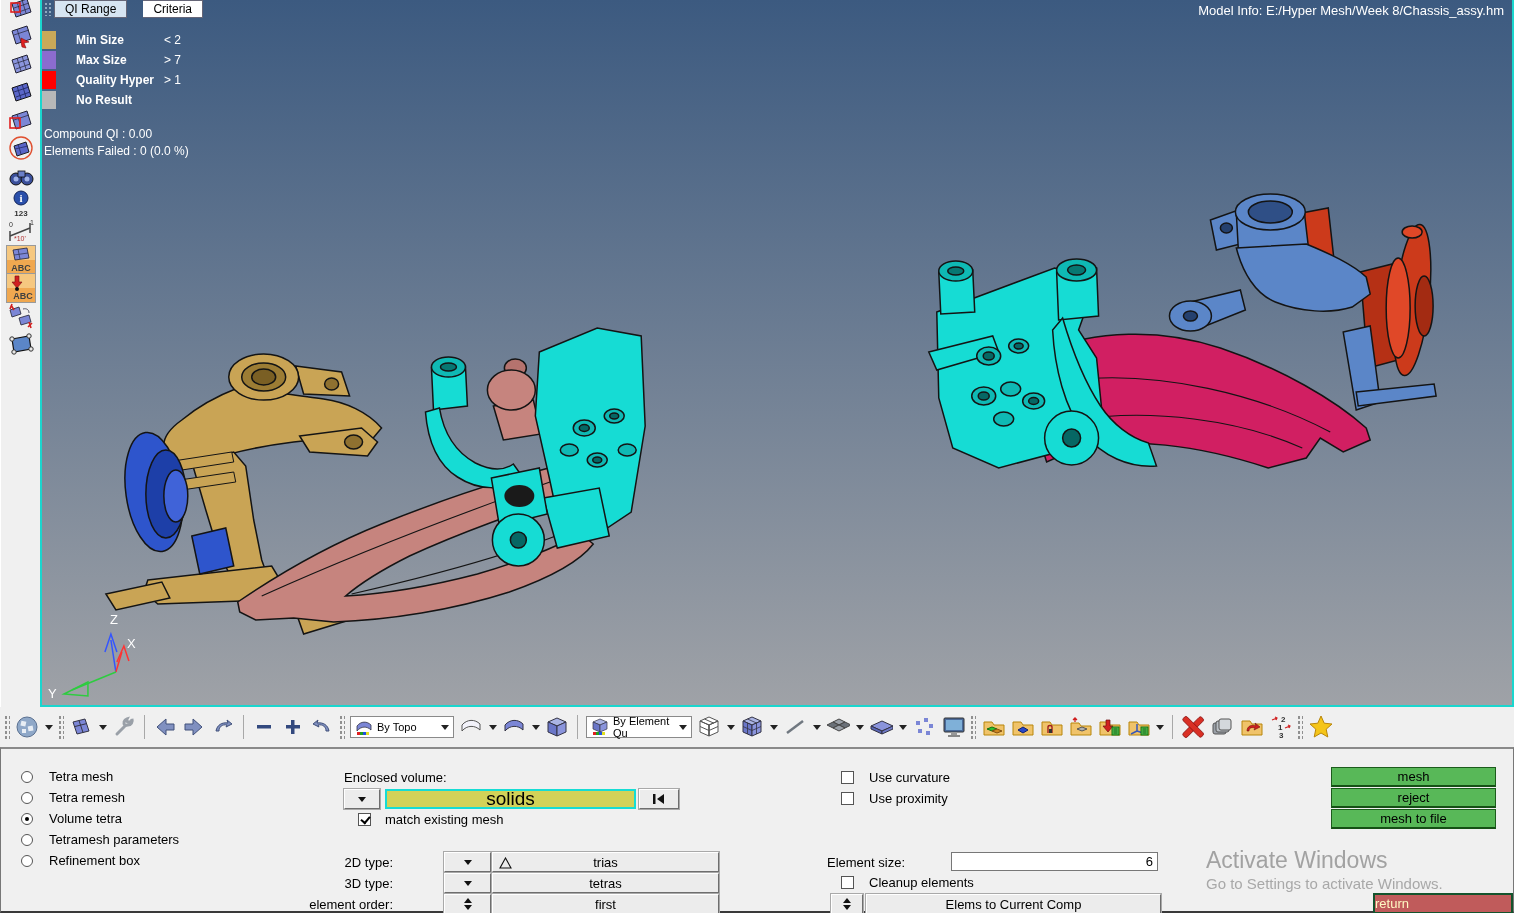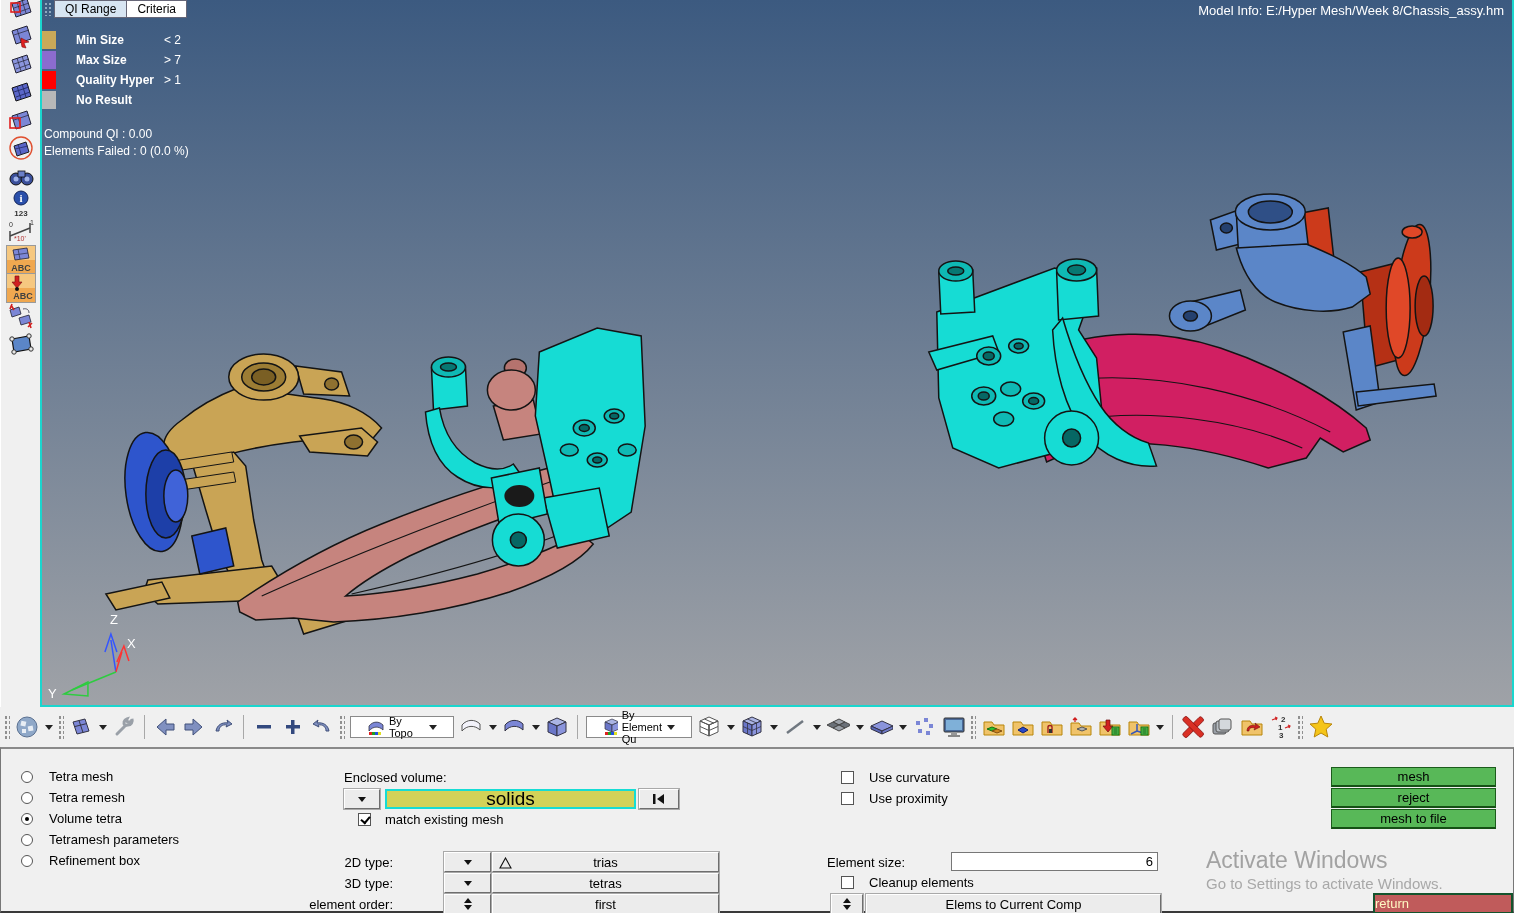--- a/index.html
+++ b/index.html
@@ -23,41 +23,41 @@
   .scene { position:absolute; left:0; top:0; width:100%; height:100%; }
   .model-info { position:absolute; right:8px; top:3px; color:#fff; font-size:13px; }
 
   .qi-tabs { position:absolute; left:0; top:0; height:18px; display:flex; }
   .tab-grip { width:8px; height:14px; margin:2px 2px 0 2px;
               background-image:radial-gradient(#8fa8bf 1px, transparent 1.2px);
               background-size:4px 4px; }
   .qi-tab { height:18px; padding:0 10px; font-size:12px; color:#000;
             display:flex; align-items:center; border:1px solid #667; }
   .qi-tab.first { background:#d7e5f2; }
-  .qi-tab.second { background:#ffffff; border-left:none; }
+  .qi-tab.second { background:#ffffff; border-left:none;margin-left:16px; }
 
   .legend { position:absolute; left:0; top:30px; }
   .leg-row { display:flex; align-items:center; height:20px; }
   .leg-swatch { width:14px; height:18px; border:0; }
   .leg-label { color:#fff; font-size:12px; margin-left:20px; width:88px;font-weight:bold; }
   .leg-val { color:#fff; font-size:12px; }
   .qi-stats { position:absolute; left:2px; top:126px; color:#fff; font-size:12px; line-height:17px; }
 
   
   .toolbar { position:absolute; left:0; top:707px; width:1514px; height:40px;
              background:#f0f0f0; display:flex; align-items:center; gap:5px; padding-left:4px; }
   .grip { width:6px; height:24px;
           background-image:radial-gradient(#909090 1px, transparent 1.2px);
           background-size:4px 5px; }
   .sep { width:1px; height:24px; background:#a8a8a8; margin:0 3px; }
   .ticon { width:24px; height:24px; display:flex; align-items:center; justify-content:center; }
   .caret { width:0; height:0; border-left:4px solid transparent; border-right:4px solid transparent;
            border-top:5px solid #222; margin-left:1px; }
   .combo { height:22px; background:#fff; border:1px solid #8a8a8a; display:flex;
-           align-items:center; padding:0 16px; gap:4px; font-size:11px; color:#000; }
+           align-items:center; padding:0 4px; gap:4px; font-size:11px; color:#000; }
   .combo .lbl { flex:1; }
 
   
   .panel { position:absolute; left:0; top:747px; width:1514px; height:166px;
            background:#f0f0f0; border-top:2px solid #8a8a8a;
            border-left:1px solid #777; border-right:1px solid #777;
            border-bottom:2px solid #3a3a3a; font-size:13px; color:#000; }
   .panel .abs { position:absolute; }
   .radio { width:12px; height:12px; border-radius:50%; background:#fff;
            border:1px solid #555; position:relative; }

